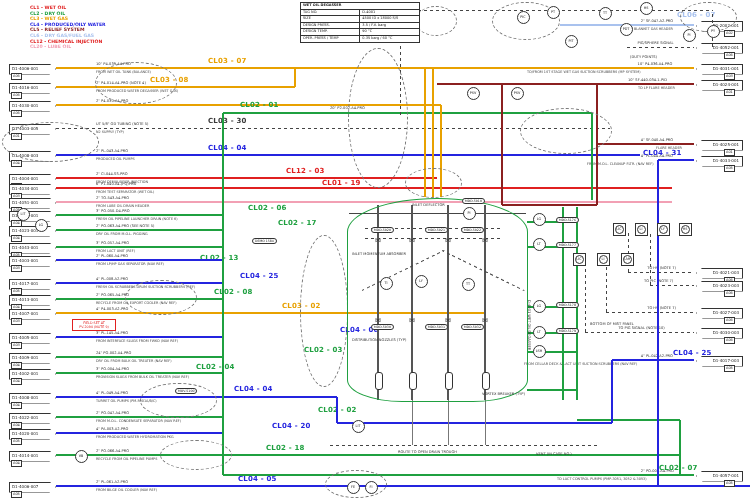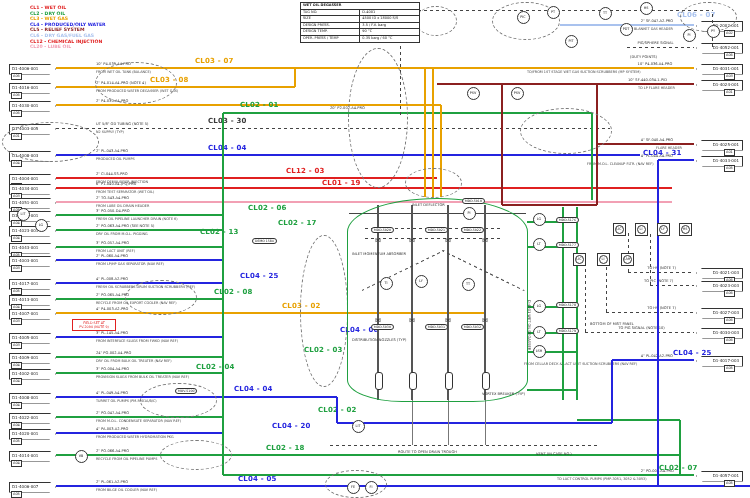--- a/index.html
+++ b/index.html
@@ -83,21 +83,21 @@
   <div id="vessel"></div>
   <div id="notebox">
     <div>FIELD SET AT</div>
     <div>PV-2094 (NOTE 9)</div>
   </div>
 <div class="hl" style="left: 56px; top: 67px; width: 636px; height: 2px; background: rgb(232, 161, 0);"></div>
     <div class="conn" style="left: 9px; top: 63.5px;">D1-4006-001</div>
     <div class="ref" style="left: 11px; top: 73px;">A06</div>
     <div class="spec" style="left: 96px; top: 62px;">10" P4-039-A4-PRO</div>
     <div class="desc" style="left: 96px; top: 69.5px;">FROM WET OIL TANK (BALANCE)</div>
-    <div class="cl" style="left: 195px; top: 57px; color: rgb(232, 161, 0);">CL03 - 07</div>
+    <div class="cl" style="left: 208px; top: 57px; color: rgb(232, 161, 0);">CL03 - 07</div>
     <div class="hl" style="left: 56px; top: 86.3px; width: 239px; height: 1.4px; background: rgb(232, 161, 0);"></div>
     <div class="conn" style="left: 9px; top: 82.5px;">D1-4016-001</div>
     <div class="ref" style="left: 11px; top: 92px;">A06</div>
     <div class="spec" style="left: 96px; top: 81px;">2" P4-014-A4-PRO   (NOTE 4)</div>
     <div class="desc" style="left: 96px; top: 88.5px;">FROM PRODUCED WATER DEGASSER (WET GAS)</div>
     <div class="cl" style="left: 150px; top: 76px; color: rgb(232, 161, 0);">CL03 - 08</div>
     <div class="hl" style="left: 56px; top: 104.3px; width: 385px; height: 1.4px; background: rgb(232, 161, 0);"></div>
     <div class="conn" style="left: 9px; top: 100.5px;">D1-4030-001</div>
     <div class="ref" style="left: 11px; top: 110px;">A06</div>
     <div class="spec" style="left: 96px; top: 99px;">2" P4-030-A4-PRO</div>
@@ -140,21 +140,21 @@
     <div class="conn" style="left: 9px; top: 225.5px;">D1-4023-001</div>
     <div class="ref" style="left: 11px; top: 235px;">A04</div>
     <div class="spec" style="left: 96px; top: 224px;">2" PO-063-A4-PRO  (SEE NOTE 5)</div>
     <div class="desc" style="left: 96px; top: 231.5px;">DRY OIL FROM M.O.L. PIGGING</div>
     <div class="cl" style="left: 278px; top: 219px; color: rgb(31, 160, 64);">CL02 - 17</div>
     <div class="hl" style="left: 56px; top: 246.3px; width: 167px; height: 1.4px; background: rgb(31, 160, 64);"></div>
     <div class="conn" style="left: 9px; top: 242.5px;">D1-4043-001</div>
     <div class="ref" style="left: 11px; top: 252px;">A05</div>
     <div class="spec" style="left: 96px; top: 241px;">3" PO-057-A4-PRO</div>
     <div class="desc" style="left: 96px; top: 248.5px;">FROM LACT UNIT (REF)</div>
-    <div class="cl" style="left: 200px; top: 228px; color: rgb(31, 160, 64);">CL02 - 13</div>
+    <div class="cl" style="left: 200px; top: 254px; color: rgb(31, 160, 64);">CL02 - 13</div>
     <div class="hl" style="left: 56px; top: 259.2px; width: 167px; height: 1.6px; background: rgb(36, 36, 223);"></div>
     <div class="conn" style="left: 9px; top: 255.5px;">D1-4003-001</div>
     <div class="ref" style="left: 11px; top: 265px;">A03</div>
     <div class="spec" style="left: 96px; top: 254px;">2" PL-060-A4-PRO</div>
     <div class="desc" style="left: 96px; top: 261.5px;">FROM LP/HP GAS SEPARATOR (NAV REF)</div>
     <div class="hl" style="left: 56px; top: 282.2px; width: 167px; height: 1.6px; background: rgb(36, 36, 223);"></div>
     <div class="conn" style="left: 9px; top: 278.5px;">D1-4017-001</div>
     <div class="ref" style="left: 11px; top: 288px;">A05</div>
     <div class="spec" style="left: 96px; top: 277px;">4" PL-008-A2-PRO</div>
     <div class="desc" style="left: 96px; top: 284.5px;">FRESH OIL SCRUBBERS DRUM SUCTION SCRUBBERS (REF)</div>

